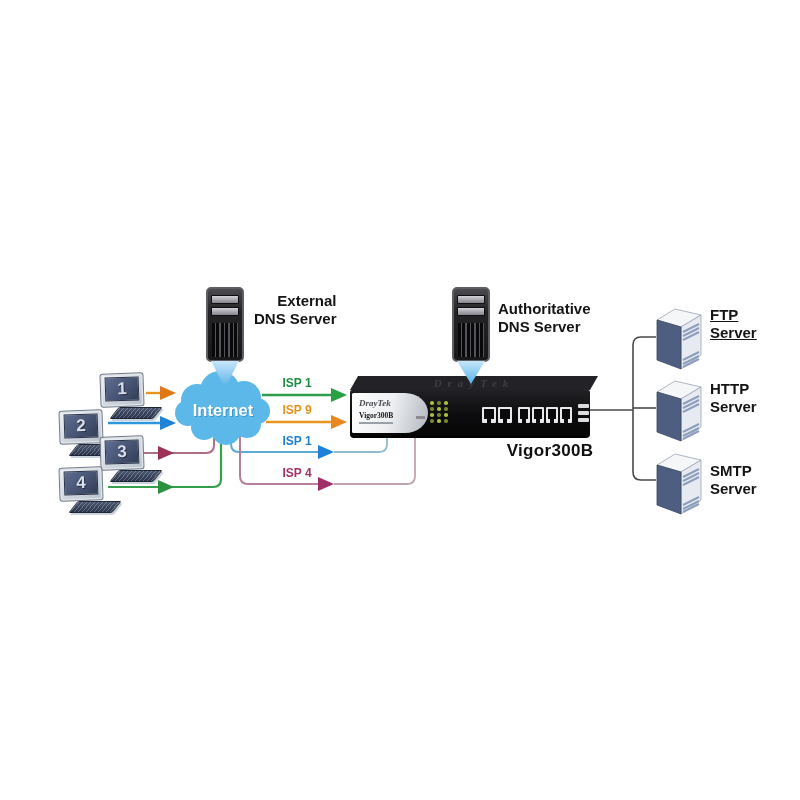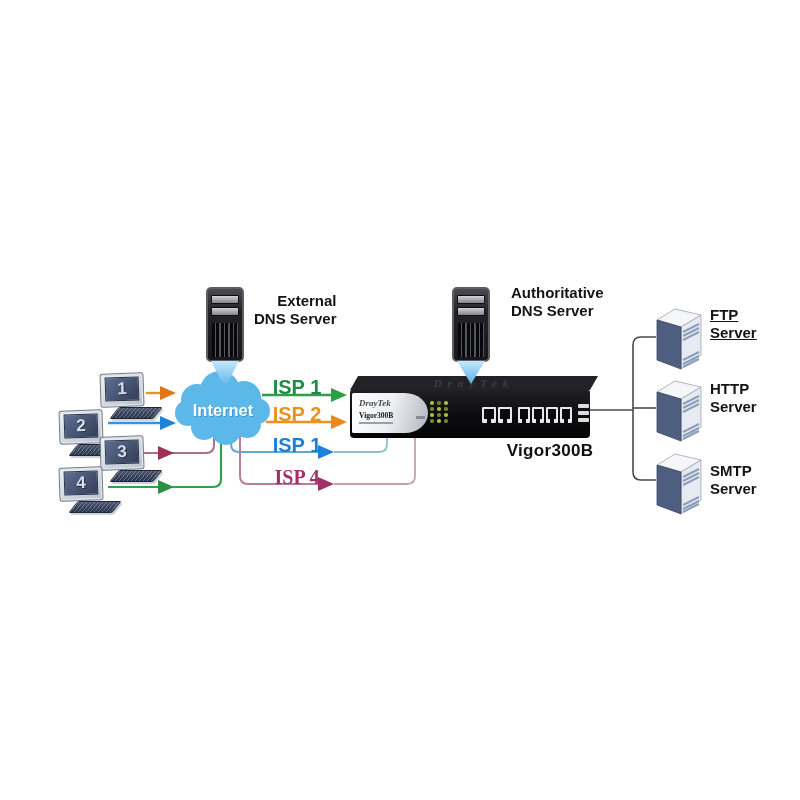--- a/index.html
+++ b/index.html
@@ -31,21 +31,21 @@
   .tower .bay{margin:6px auto 0;width:26px;height:7px;
     background:linear-gradient(#D2D2D7,#84848C);border:1px solid #0E0E10;border-radius:1px;}
   .tower .bay+.bay{margin-top:3px;}
   .tower .vents{margin:7px auto 0;width:26px;height:34px;
     background:repeating-linear-gradient(90deg,#08080A 0 3px,#55555C 3px 4.5px);}
 
   
   .diagram-label{position:absolute;font-weight:bold;font-size:15px;line-height:18px;
     color:#141414;white-space:pre-line;z-index:2;}
   .isp-label{position:absolute;width:58px;text-align:center;font-weight:bold;
-    font-size:20px;z-index:2;}
+    font-size:12px;z-index:2;}
   .isp-c0{color:#1E8C46}.isp-c1{color:#E8921E}.isp-c2{color:#1E7ED0}.isp-c3{color:#A03168}
 
   
   .router{position:absolute;left:348px;top:376px;width:252px;height:64px;z-index:2;font-family:Liberation Serif, serif;}
   .router .top{position:absolute;left:2px;top:0;width:248px;height:14px;background:#232327;
     clip-path:polygon(8px 0,248px 0,240px 14px,0 14px);
     display:flex;align-items:center;justify-content:center;}
   .router .emboss{color:#3E3E44;font-weight:bold;font-style:italic;font-size:11px;letter-spacing:6px;}
   .router .body{position:absolute;left:2px;top:14px;width:240px;height:46px;
     background:linear-gradient(#212125,#0C0C0E 55%,#050506);
@@ -157,27 +157,27 @@
     <div class="vents"></div>
   </div>
   <div class="tower" style="left:452px;top:287px;">
     <div class="bay"></div>
     <div class="bay"></div>
     <div class="vents"></div>
   </div>
 
   <div class="diagram-label" style="left:254px;top:292px;text-align:right;">External
 DNS Server</div>
-  <div class="diagram-label" style="left:498px;top:284px;margin-left:13px;">Authoritative
+  <div class="diagram-label" style="left:498px;top:300px;">Authoritative
 DNS Server</div>
 
   <div class="isp-label isp-c0" style="left:268px;top:376px;">ISP 1</div>
-  <div class="isp-label isp-c1" style="left:268px;top:403px;">ISP 2</div>
+  <div class="isp-label isp-c1" style="left:268px;top:403px;">ISP 9</div>
   <div class="isp-label isp-c2" style="left:268px;top:434px;">ISP 1</div>
-  <div class="isp-label isp-c3" style="left:268px;top:466px;font-family:Liberation Serif, serif;">ISP 4</div>
+  <div class="isp-label isp-c3" style="left:268px;top:466px;">ISP 4</div>
 
   <div class="router">
     <div class="top">
       <span class="emboss">DrayTek</span>
     </div>
     <div class="body">
       <div class="badge">
         <div class="brand">DrayTek</div>
         <div class="model">Vigor300B</div>
         <div class="tag"></div>

